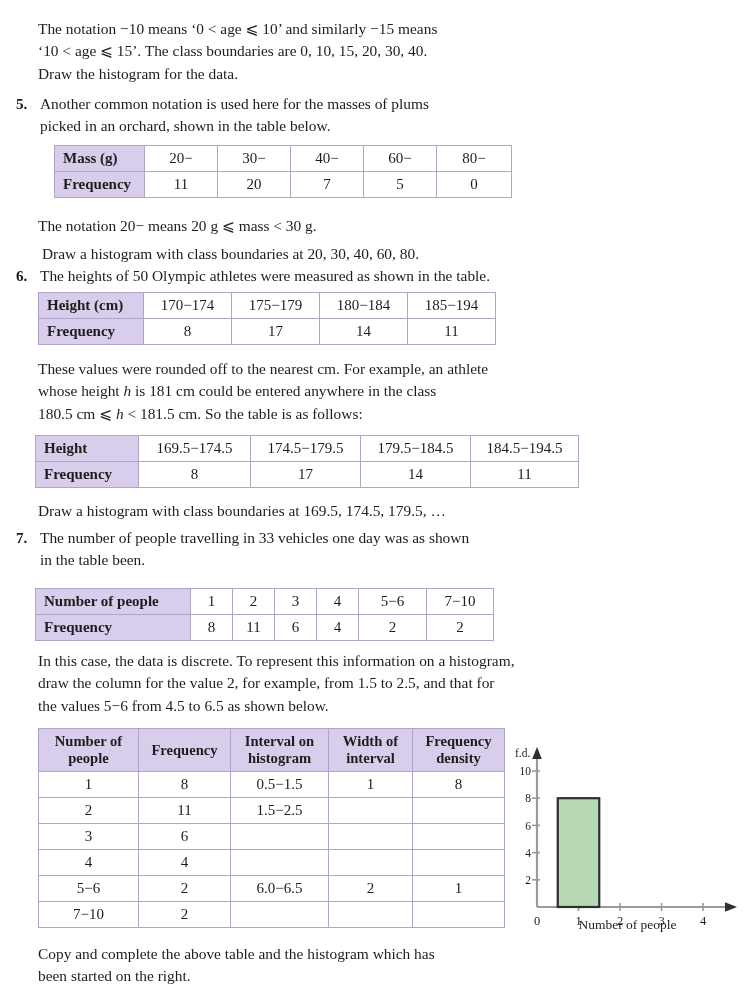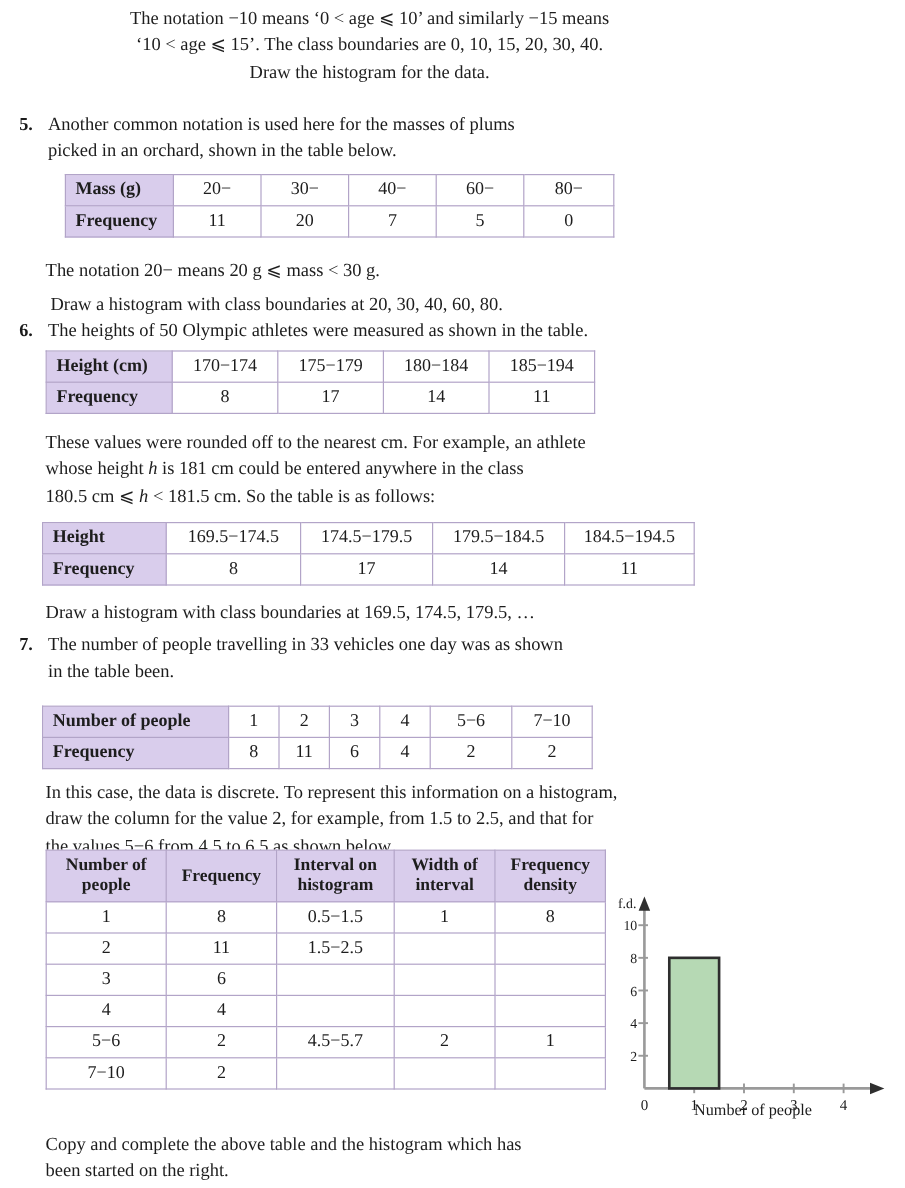--- a/index.html
+++ b/index.html
@@ -93,21 +93,21 @@
     width: 245px;
     height: 200px;
   }
   .chart-svg { display: block; }
 </style>
 </head>
 <body>
 
 <div class="page">
 
-  <div class="abs para" style="left:38px; top:5px; width:540px;text-align:center;">
+  <div class="abs para" style="left:38px; top:18px; width:540px;">
     <span class="ln">The notation −10 means ‘0 &lt; age ⩽ 10’ and similarly −15 means</span>
     <span class="ln">‘10 &lt; age ⩽ 15’. The class boundaries are 0, 10, 15, 20, 30, 40.</span>
     <span class="ln">Draw the histogram for the data.</span>
   </div>
 
   <div class="abs qitem" style="left:16px; top:93px; width:560px;">
     <span class="qnum">5.</span>
     <div class="qbody">
       <span class="ln">Another common notation is used here for the masses of plums</span>
       <span class="ln">picked in an orchard, shown in the table below.</span>
@@ -258,21 +258,21 @@
       </tr>
     </tbody>
   </table>
 
   <div class="abs para" style="left:38px; top:650px; width:620px;">
     <span class="ln">In this case, the data is discrete. To represent this information on a histogram,</span>
     <span class="ln">draw the column for the value 2, for example, from 1.5 to 2.5, and that for</span>
     <span class="ln">the values 5−6 from 4.5 to 6.5 as shown below.</span>
   </div>
 
-  <table class="tbl big-tbl" style="left:38px; top:708px; width:466px;">
+  <table class="tbl big-tbl" style="left:38px; top:728px; width:466px;">
     <colgroup>
       <col style="width:100px">
         <col style="width:92px">
         <col style="width:98px">
       <col style="width:84px">
         <col style="width:92px">
     </colgroup>
     <tbody>
       <tr>
         <td class="colhdr">Number of<br>people</td>
@@ -305,21 +305,21 @@
       <tr>
         <td>4</td>
         <td>4</td>
         <td></td>
         <td></td>
         <td></td>
       </tr>
       <tr>
         <td>5−6</td>
         <td>2</td>
-        <td>4.5−5.7</td>
+        <td>6.0−6.5</td>
         <td>2</td>
         <td>1</td>
       </tr>
       <tr>
         <td>7−10</td>
         <td>2</td>
         <td></td>
         <td></td>
         <td></td>
       </tr>

